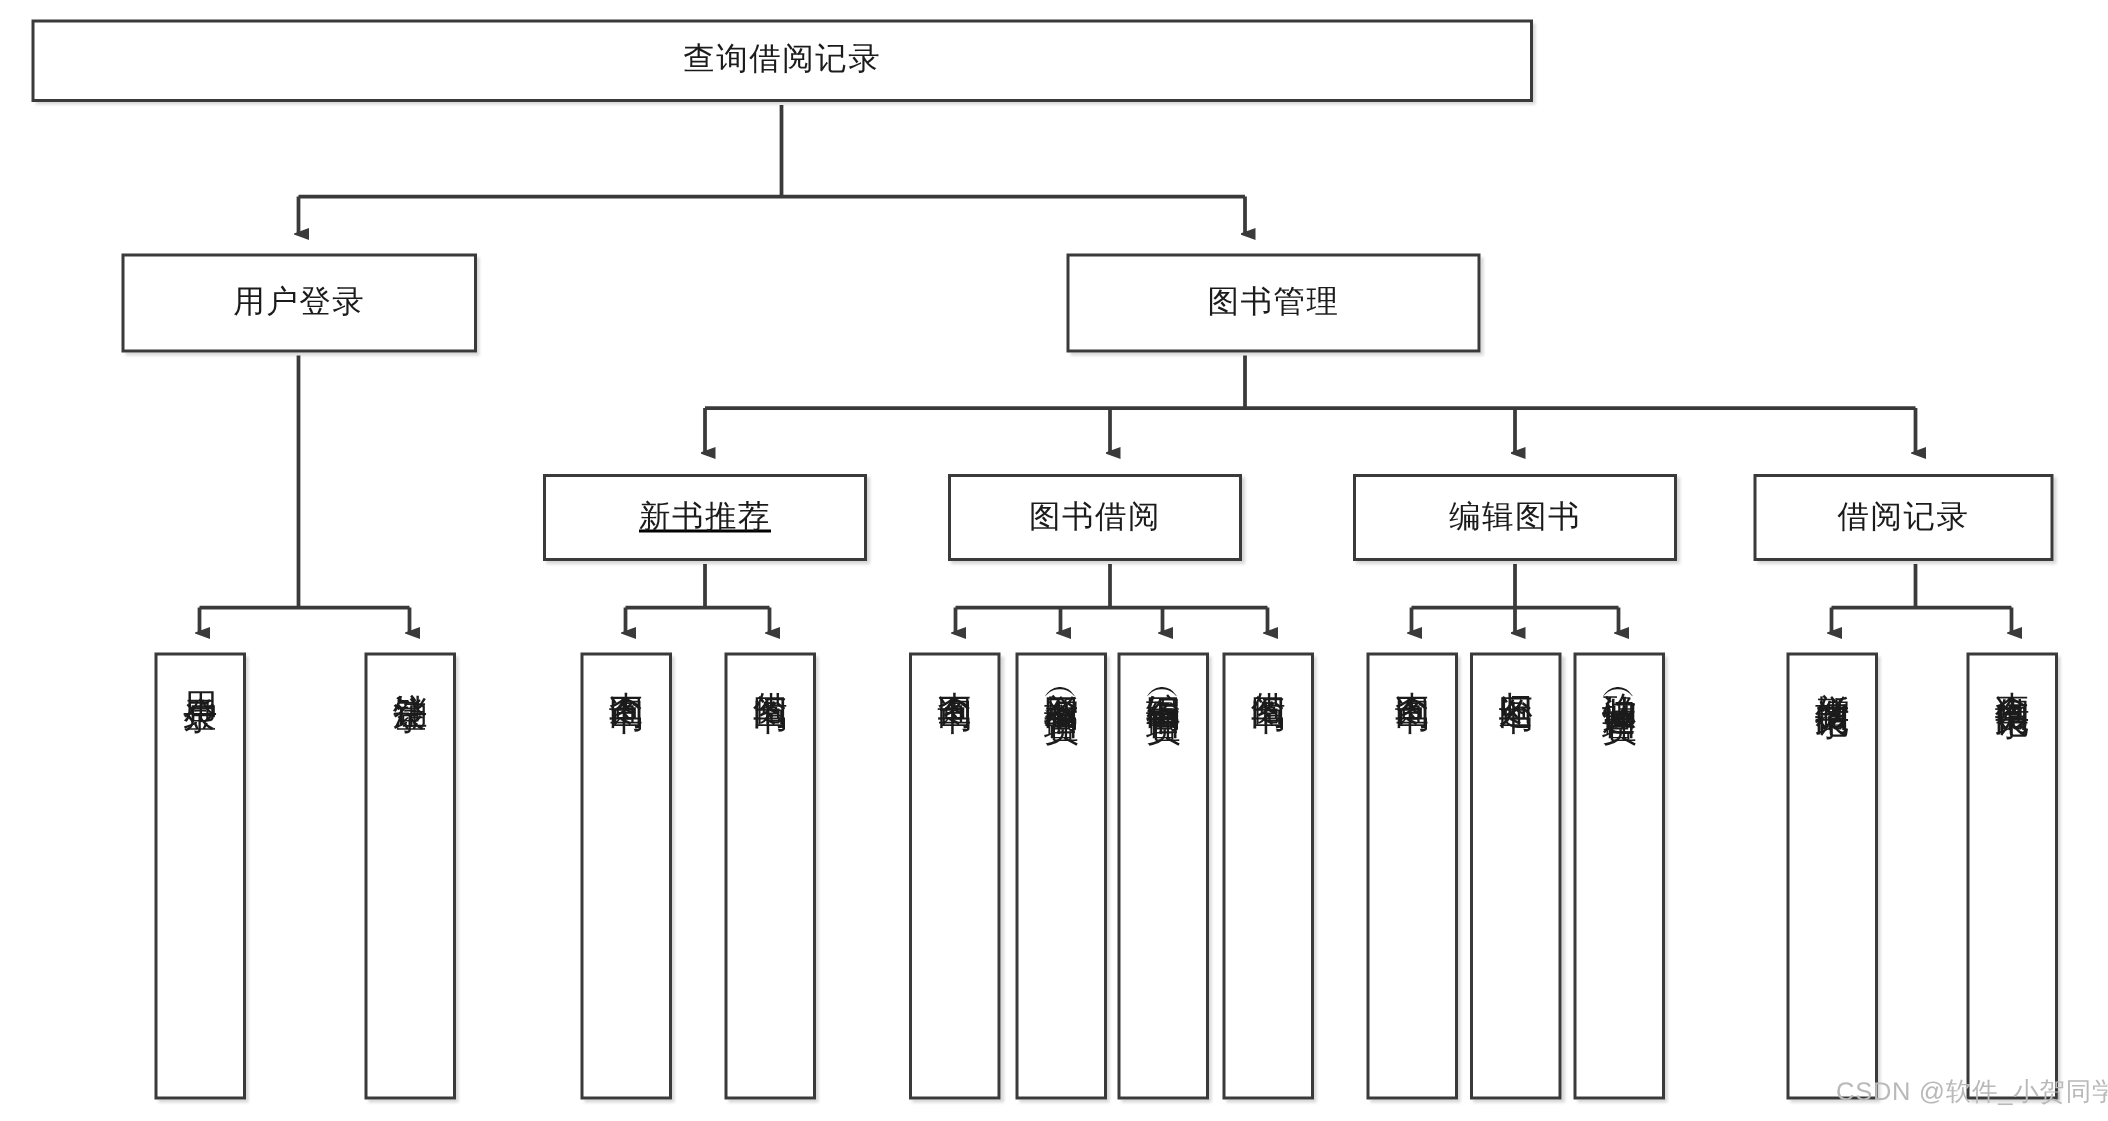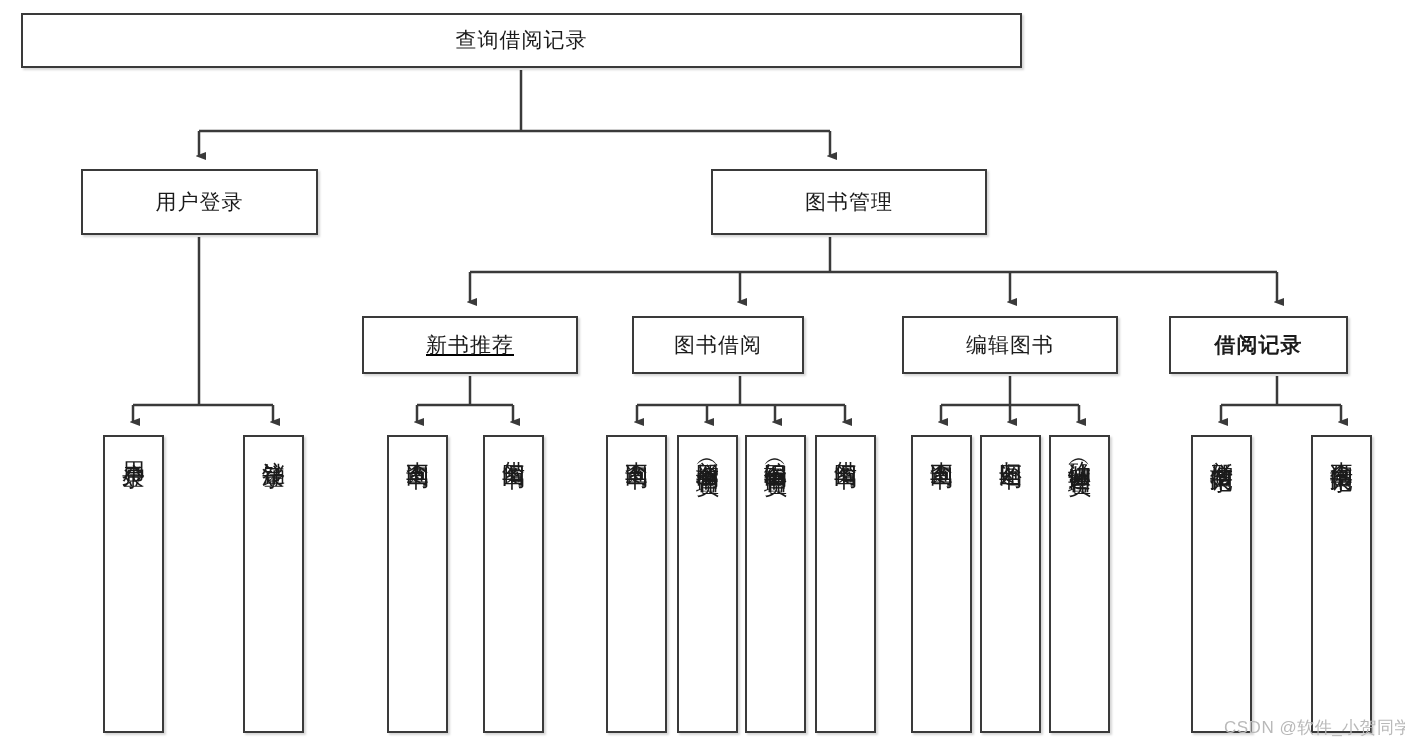--- a/index.html
+++ b/index.html
@@ -132,29 +132,29 @@
   </div>
 
   <div class="node" style="left:711px; top:169px; width:276px; height:66px;">
     <span class="label">图书管理</span>
   </div>
 
   <div class="node" style="left:362px; top:316px; width:216px; height:58px;text-decoration:underline;">
     <span class="label">新书推荐</span>
   </div>
 
-  <div class="node" style="left:632px; top:316px; width:172px; height:58px;">
+  <div class="node" style="left:632px; top:316px; width:196px; height:58px;">
     <span class="label">图书借阅</span>
   </div>
 
   <div class="node" style="left:902px; top:316px; width:216px; height:58px;">
     <span class="label">编辑图书</span>
   </div>
 
-  <div class="node" style="left:1169px; top:316px; width:179px; height:58px;font-weight:bold;">
+  <div class="node" style="left:1169px; top:316px; width:200px; height:58px;">
     <span class="label">借阅记录</span>
   </div>
 
   <div class="node vertical leaf" style="left:103px; top:435px; width:61px; height:298px;">
     <span class="label">用户登录</span>
   </div>
 
   <div class="node vertical leaf" style="left:243px; top:435px; width:61px; height:298px;">
     <span class="label">注销登录</span>
   </div>

